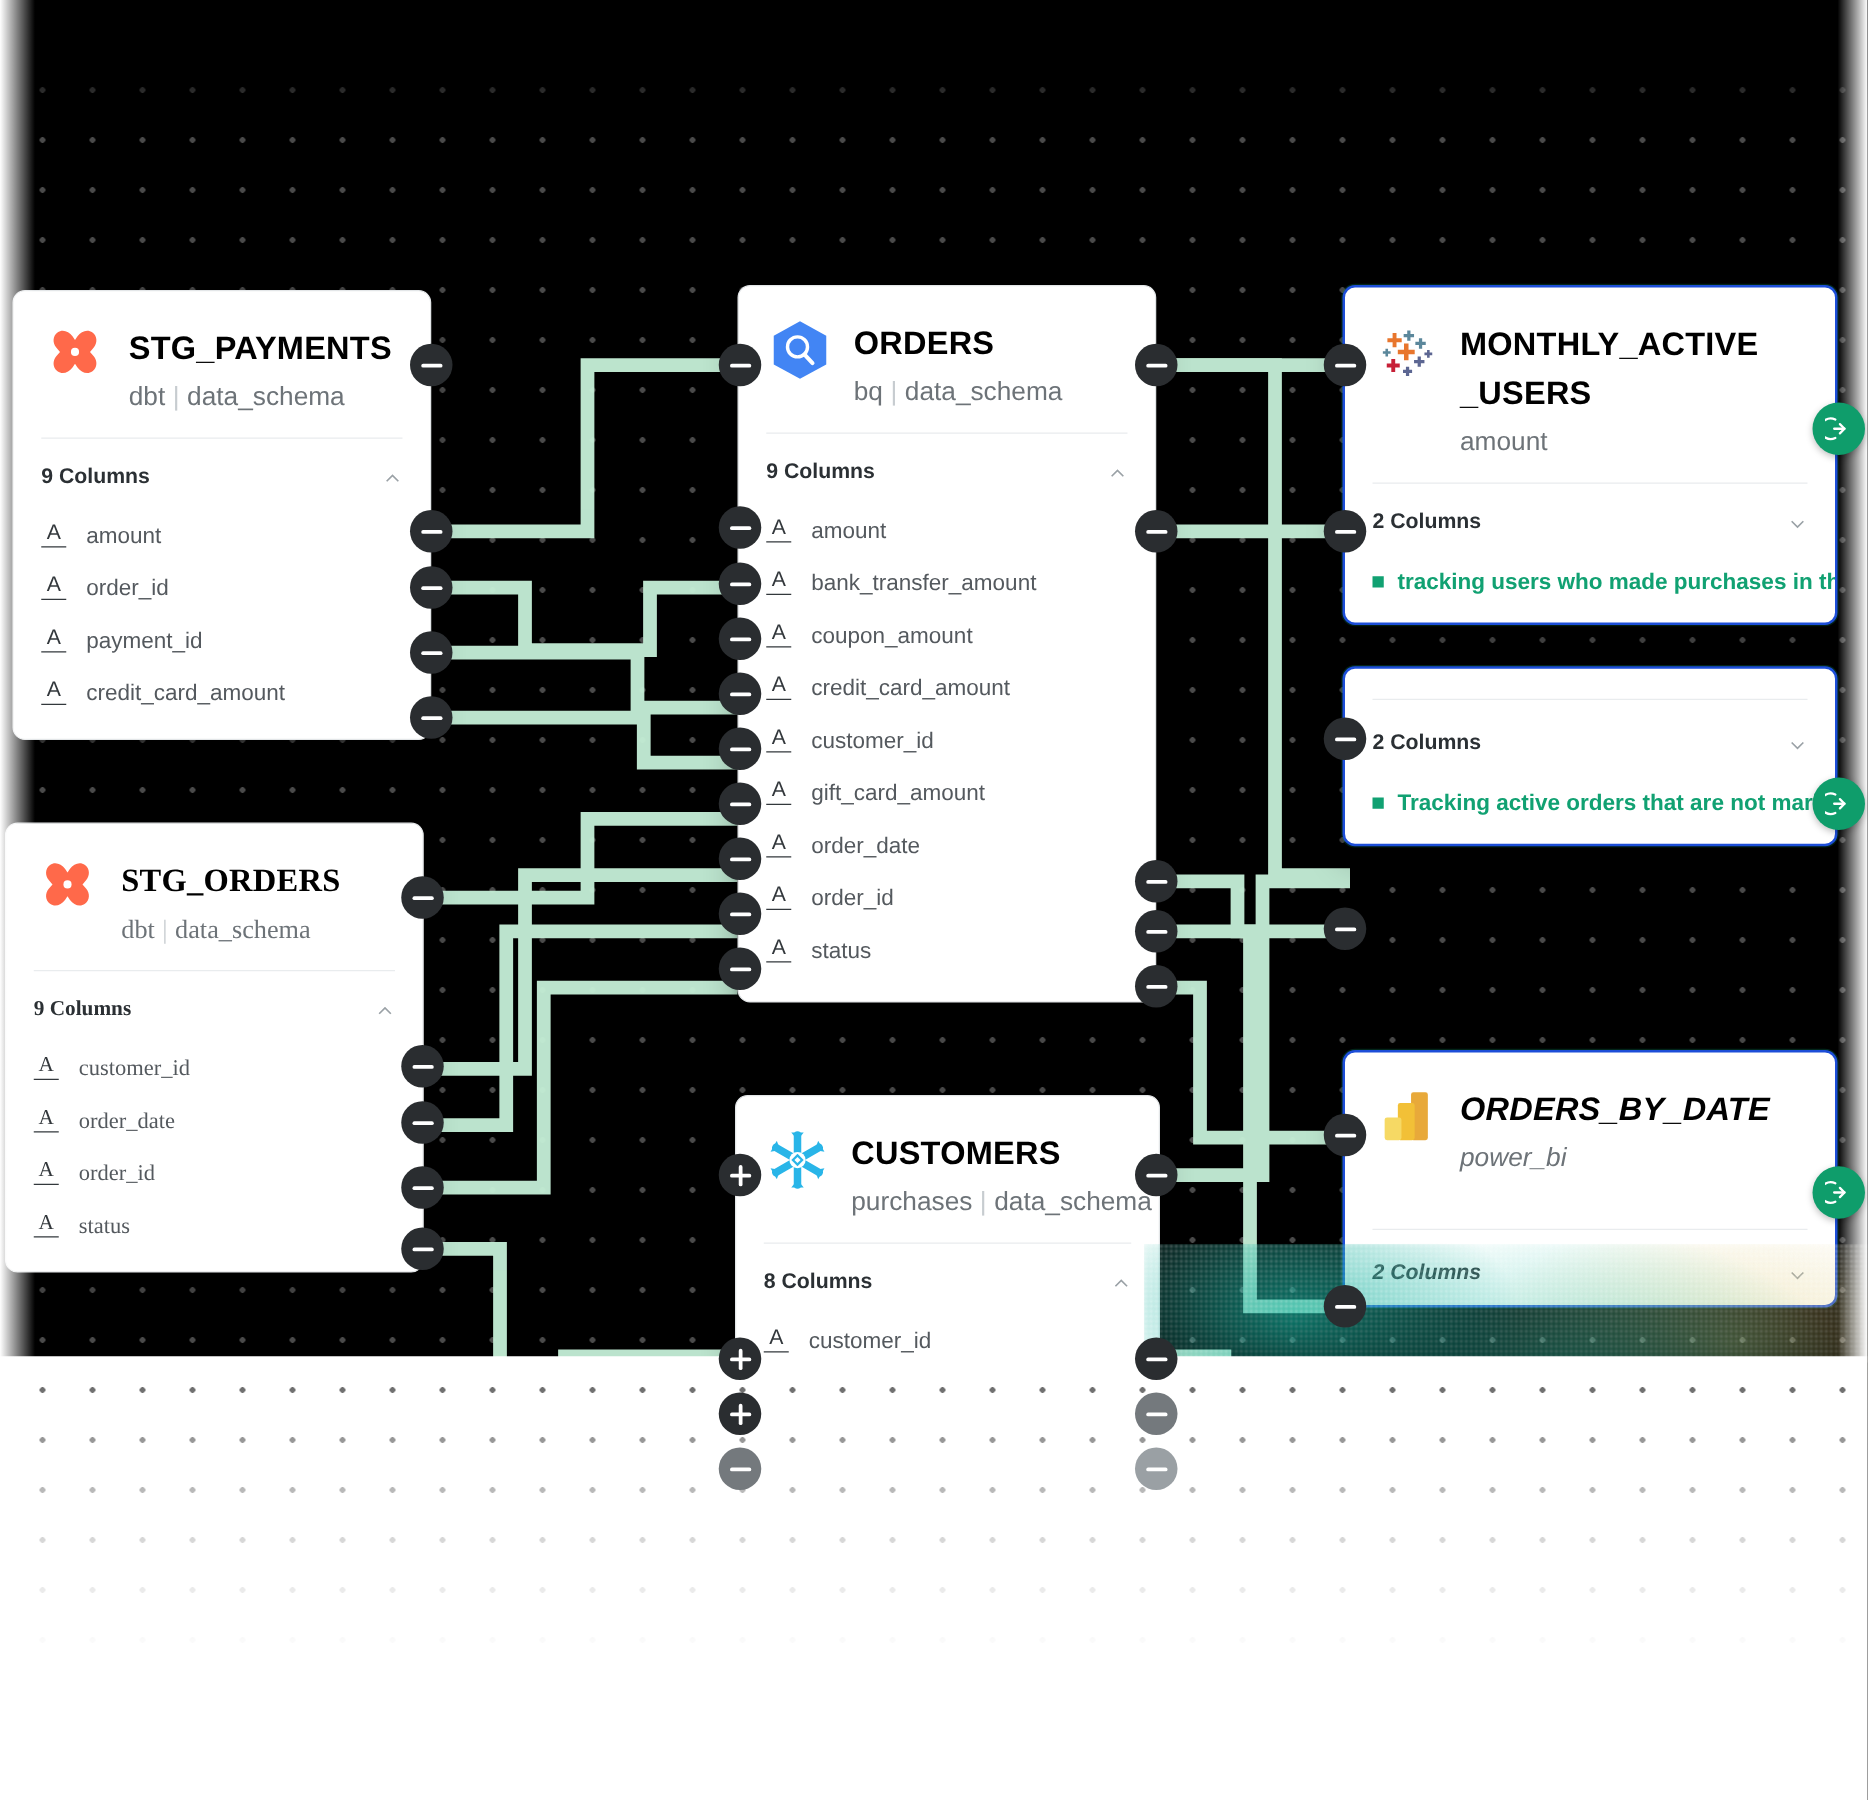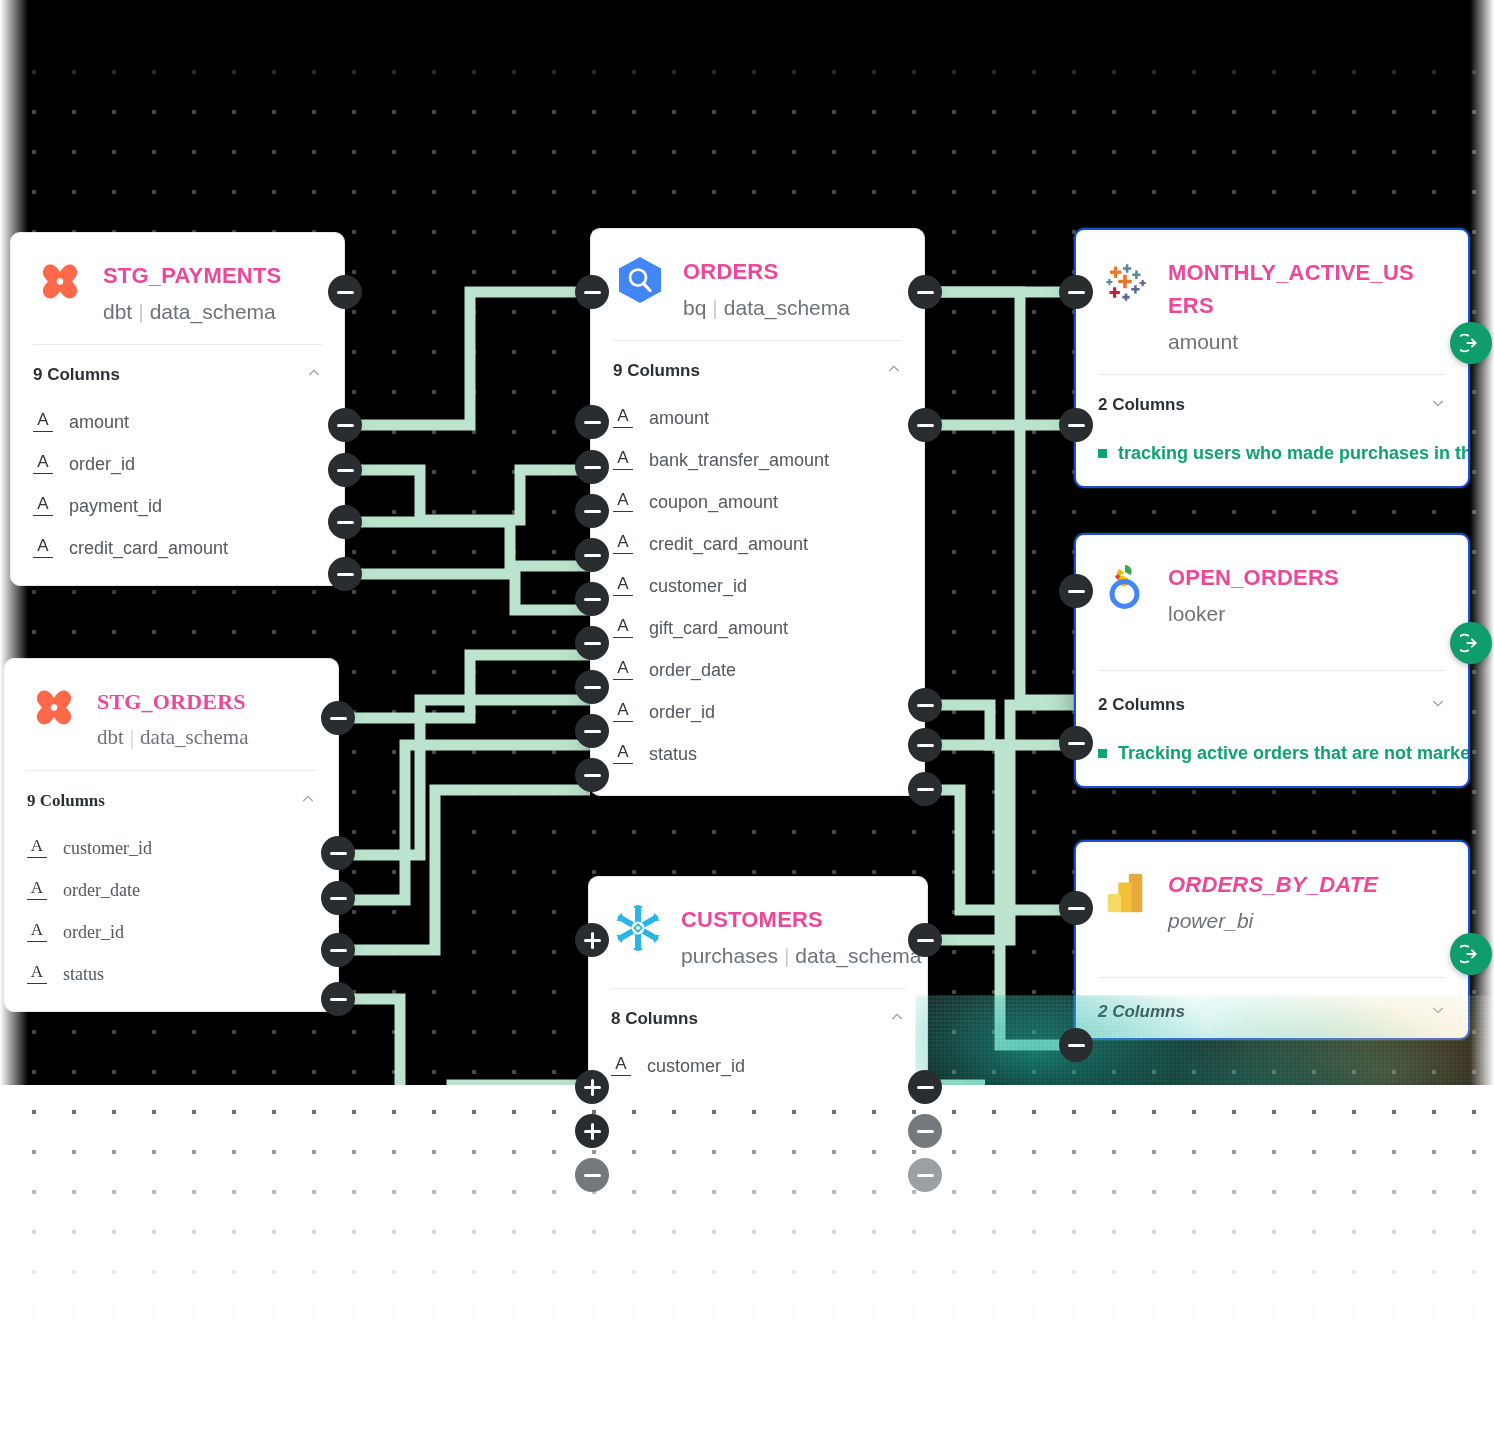--- a/index.html
+++ b/index.html
@@ -96,34 +96,34 @@
 
   .node-head {
     display: flex;
     align-items: flex-start;
     gap: 16px;
     padding: 24px 22px 18px 22px;
   }
   .node-logo { width: 54px; height: 54px; flex: 0 0 54px; display:flex; align-items:center; justify-content:center; }
   .node-titles { padding-top: 2px; min-width: 0; }
   .node-name {
-    font-size: 22px; font-weight: 700; color: #ec4899;
+    font-size: 26px; font-weight: 700; color: #000000;
     letter-spacing: .2px; line-height: 1.5;
     word-break: break-all;
   }
   .node-sub {
     margin-top: 5px;
     font-size: 21px; color: #6d7378; line-height: 1.4;
   }
   .node-sub .sep { color: #c7ccd0; margin: 0 6px; }
 
   .node-div { height:1px; background:#e9ecee; margin: 0 22px; }
 
   .col-head {
-    display:flex; align-items:flex-start; justify-content:space-between;
+    display:flex; align-items:flex-end; justify-content:space-between;
     padding: 20px 22px 16px 22px;
     font-size: 17px; font-weight: 700; color: #2b3034;
   }
   .chev { width:16px; height:16px; color:#9aa1a6; }
 
   .col-row {
     display:flex; align-items:center; gap: 16px;
     padding: 10px 22px;
     font-size: 18px; color: #54595e;
   }
@@ -526,37 +526,20 @@
   <div class="handle" style="left:1059px; top:408px;"></div>
   <div class="go-btn" style="left:1450px; top:322px;">
     <svg viewBox="0 0 24 24" fill="none" stroke="#ffffff" stroke-width="2" stroke-linecap="round" stroke-linejoin="round">
       <path d="M9 4 A9 9 0 1 0 9 20"></path>
         <path d="M13 8 L17 12 L13 16"></path>
         <path d="M8 12 H17"></path>
     </svg>
   </div>
 
   <div class="node highlight" style="left:1074px; top:533px; width:396px;">
-    <div class="node-head">
-      <div class="node-logo">
-        <svg class="logo-look" viewBox="0 0 100 100" aria-hidden="true">
-          <path d="M50 8 a13 13 0 0 1 11 20 l-11 -6 Z" fill="#34A853"></path>
-          <path d="M38 16 a13 13 0 0 0 -2 16 l13 -9 Z" fill="#FBBC04"></path>
-          <path d="M30 30 a12 12 0 0 0 16 9 l-9 -13 Z" fill="#EA4335"></path>
-          <path d="M44 29 a11 11 0 1 0 14 7 Z" fill="#FBBC04"></path>
-          <circle cx="49" cy="66" r="25" fill="none" stroke="#4285F4" stroke-width="10"></circle>
-        </svg>
-      </div>
-      <div class="node-titles">
-        <div class="node-name">OPEN_ORDERS</div>
-        <div class="node-sub">
-          <span>looker</span>
-        </div>
-      </div>
-    </div>
     <div class="node-div" style="margin-top:24px;"></div>
     <div class="col-head" style="padding-top:24px;">
       <span>2 Columns</span>
       <svg class="chev" viewBox="0 0 24 24" fill="none" stroke="currentColor" stroke-width="2">
           <path d="M5 9 L12 16 L19 9"></path>
         </svg>
     </div>
     <div class="bi-row">
       <span class="bi-bullet"></span>
       <span>Tracking active orders that are not marke...</span>

